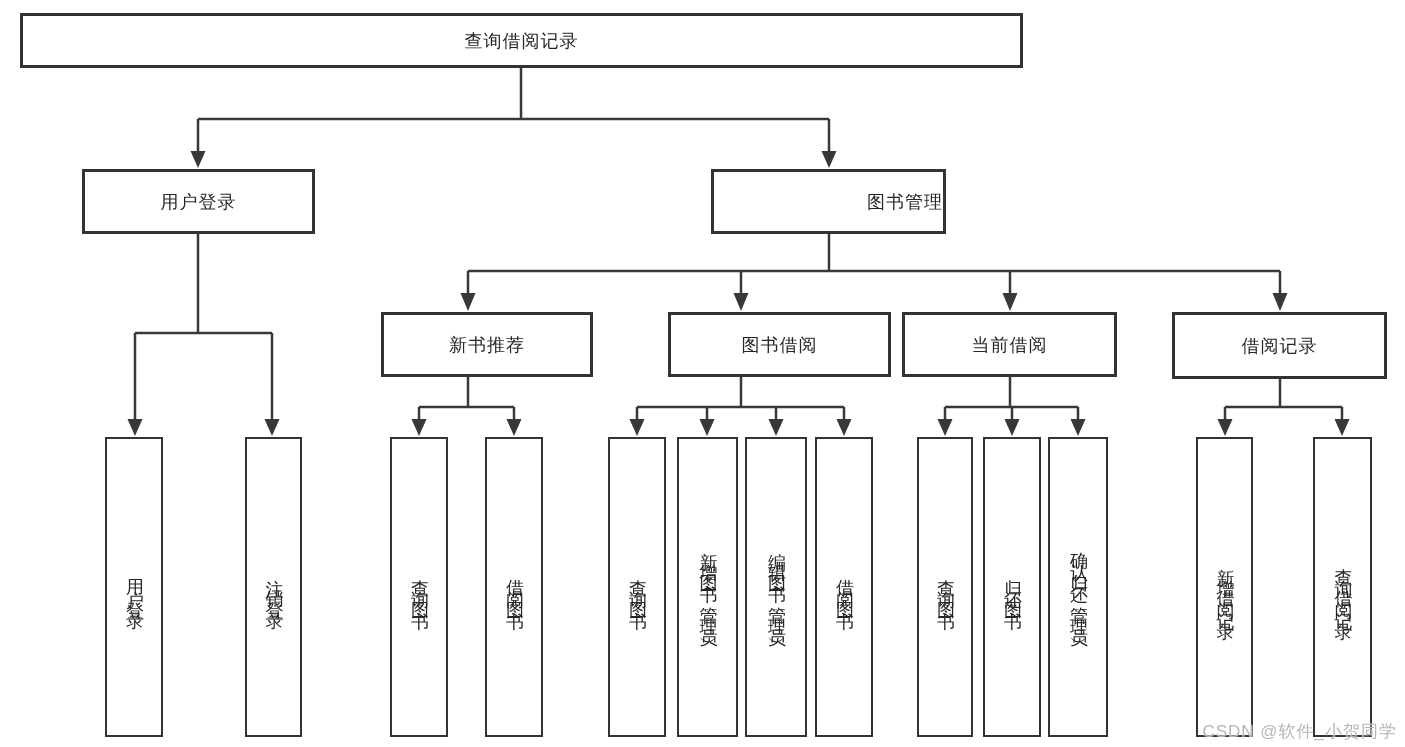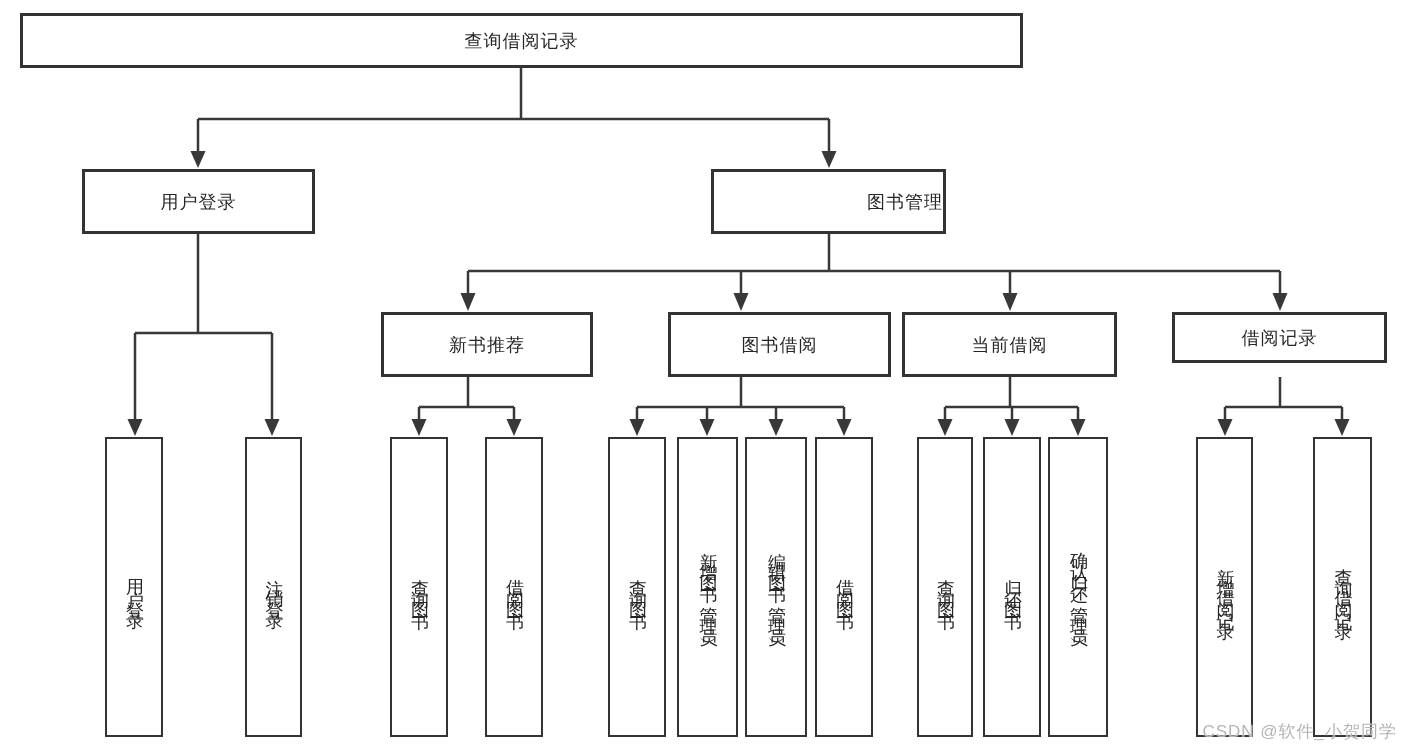--- a/index.html
+++ b/index.html
@@ -88,21 +88,21 @@
 
   <div class="hbox" style="left:381px;top:312px;width:212px;height:65px;">
     <span>新书推荐</span>
   </div>
   <div class="hbox" style="left:668px;top:312px;width:223px;height:65px;">
     <span>图书借阅</span>
   </div>
   <div class="hbox" style="left:902px;top:312px;width:215px;height:65px;">
     <span>当前借阅</span>
   </div>
-  <div class="hbox" style="left:1172px;top:312px;width:215px;height:51px;text-align:right;">
+  <div class="hbox" style="left:1172px;top:312px;width:215px;height:67px;text-align:right;">
     <span>借阅记录</span>
   </div>
 
   <div class="vbox" style="left:105px;top:437px;width:58px;height:300px;">
     <span class="vlabel">用户登录</span>
   </div>
   <div class="vbox" style="left:245px;top:437px;width:57px;height:300px;">
     <span class="vlabel">注销登录</span>
   </div>
 

